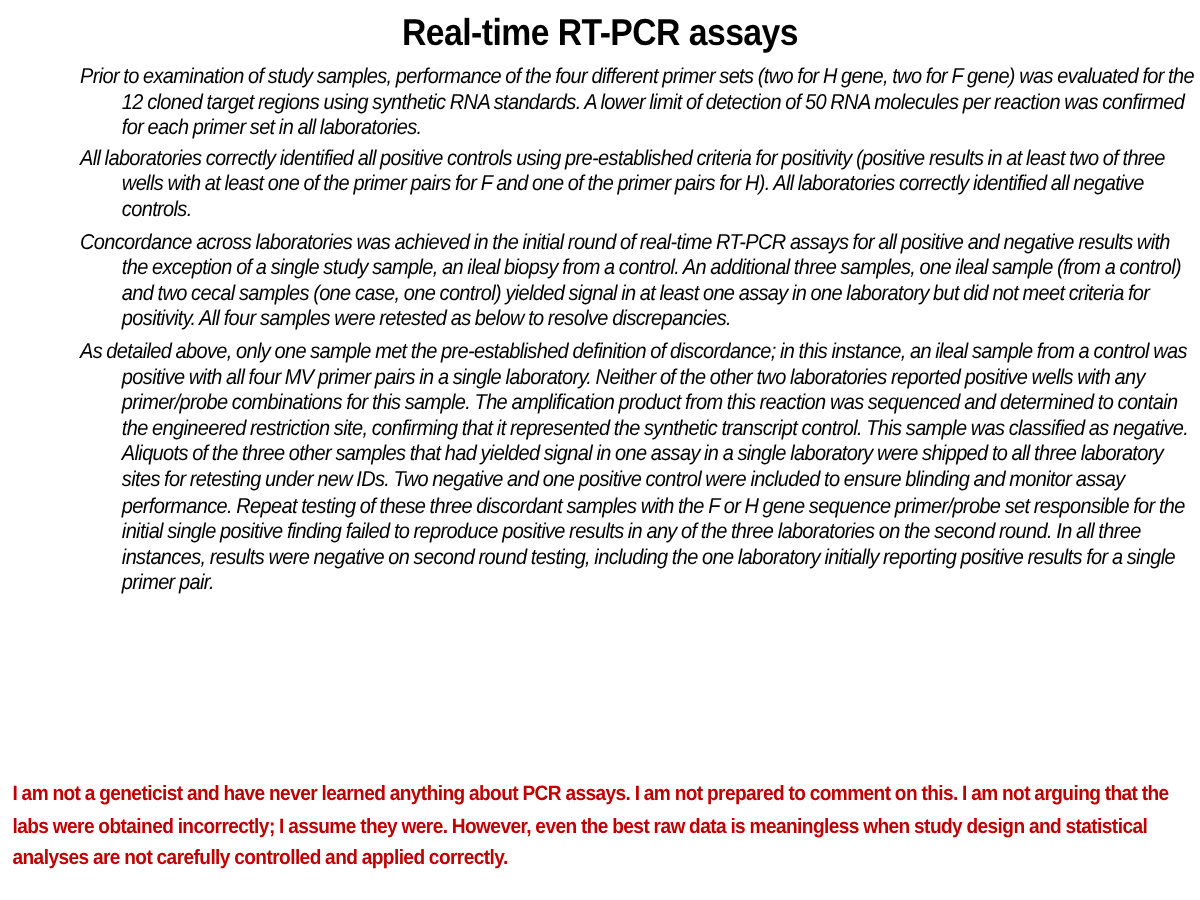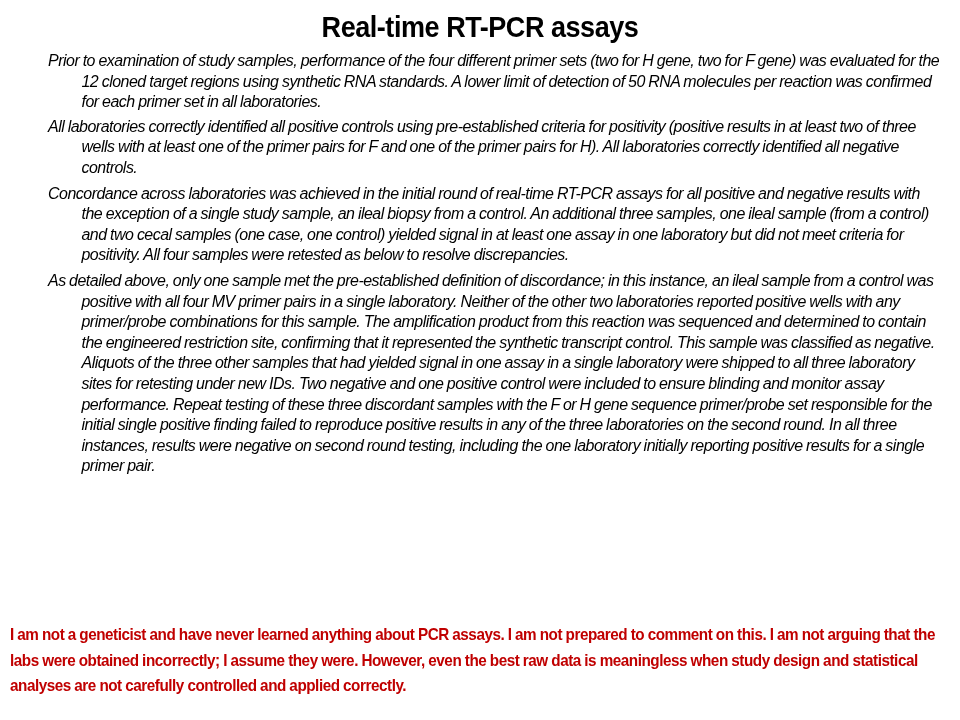--- a/index.html
+++ b/index.html
@@ -25,21 +25,21 @@
       font-weight: bold;
       font-size: 30px;
       letter-spacing: -0.5px;
       transform: scaleX(0.9);
       transform-origin: center;
       margin: 0;
     }
     .body-block {
       position: absolute;
       top: 50px;
-      left: 48px;
+      left: 64px;
       width: 860px;
     }
     .para {
       font-family: "Liberation Sans", sans-serif;
       font-style: italic;
       font-size: 17.2px;
       line-height: 20.6px;
       letter-spacing: -0.55px;
       word-spacing: -0.5px;
       padding-left: 36px;

